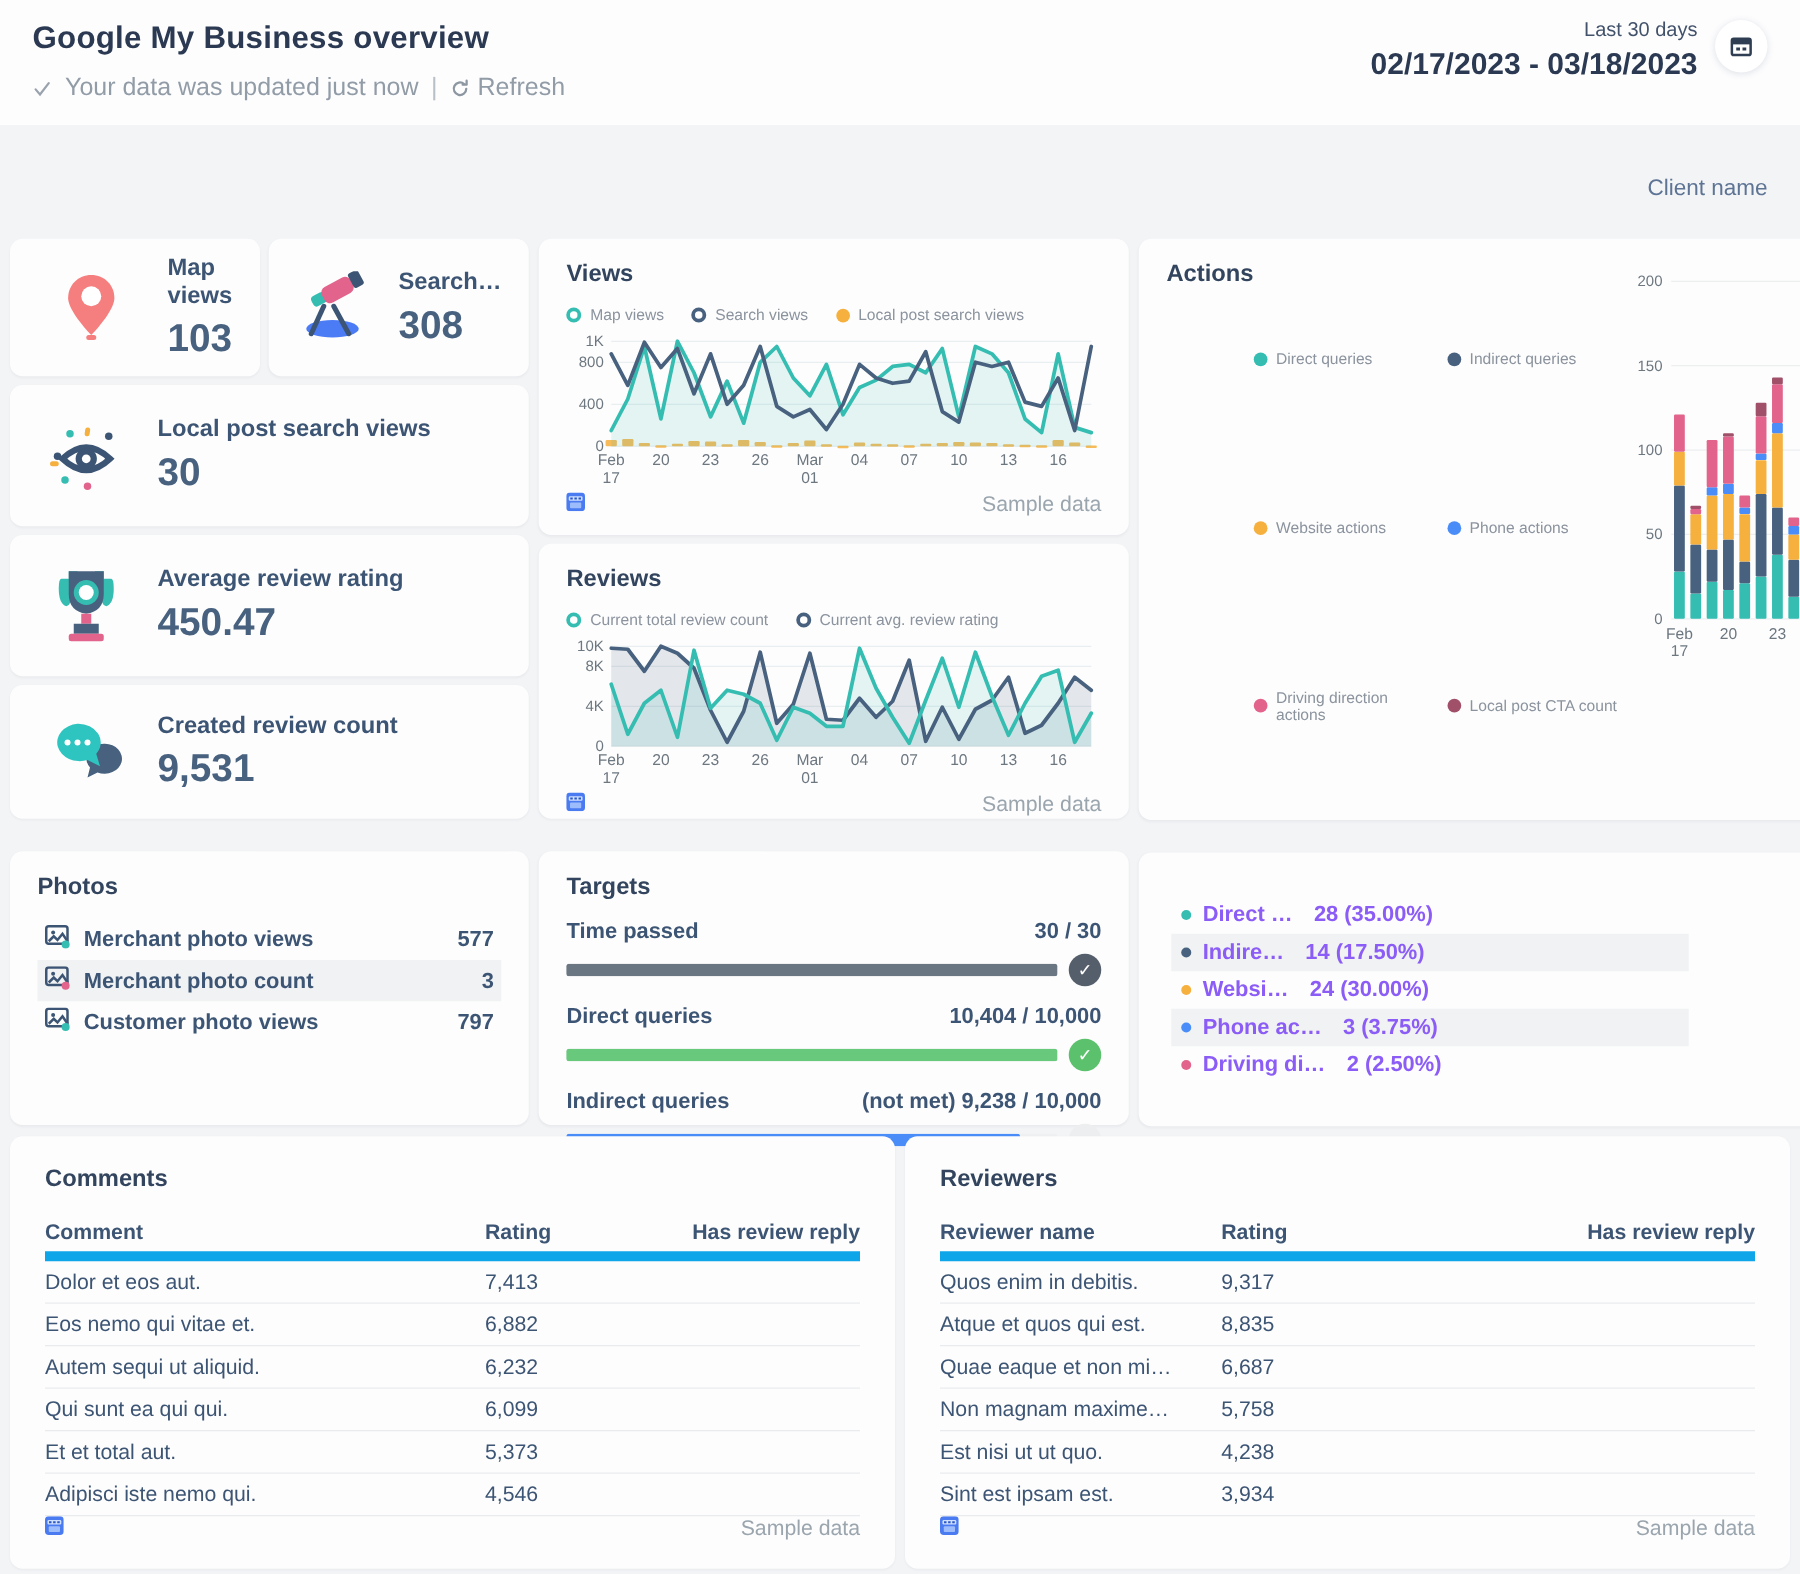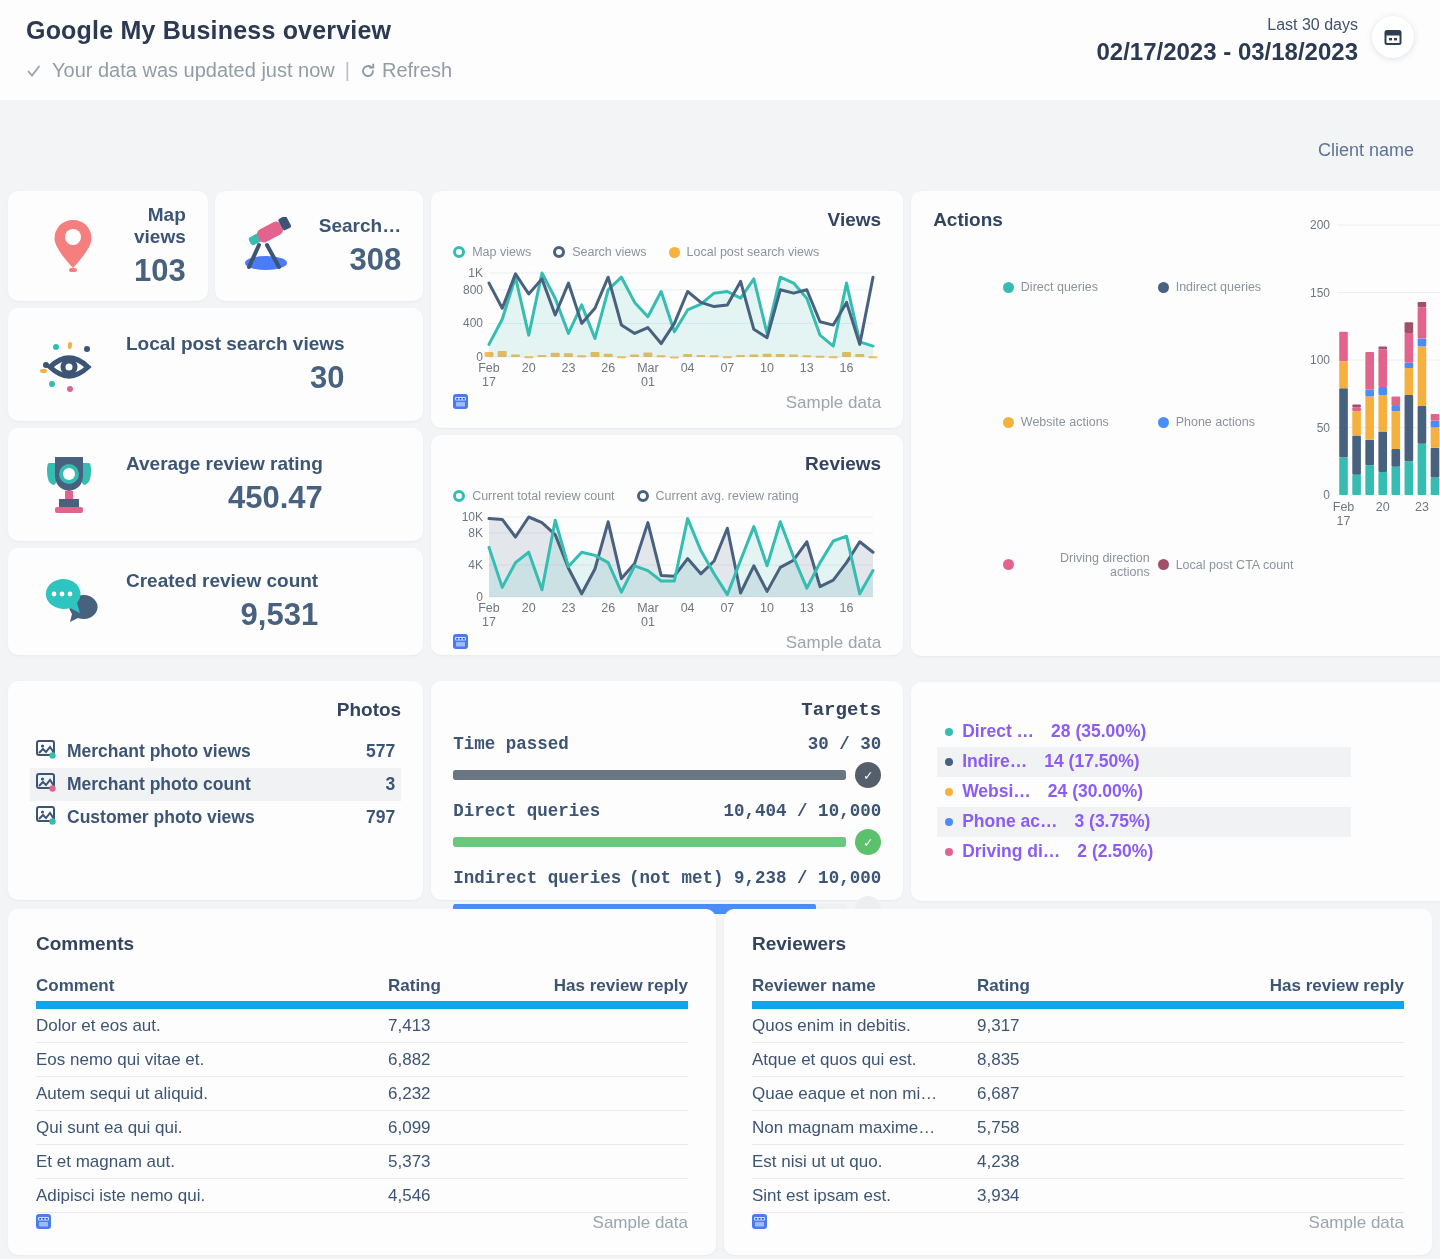--- a/index.html
+++ b/index.html
@@ -16,21 +16,21 @@
   .range-label { font-size:16px; color:#42526b; }
   .range-dates { font-size:24px; font-weight:700; color:#2b3a52; margin-top:4px; }
   .cal-btn { width:42px; height:42px; border-radius:50%; background:#fff; box-shadow:0 1px 6px rgba(40,60,90,.15); display:flex; align-items:center; justify-content:center; cursor:pointer; }
 
   .client-row { text-align:right; padding:40px 26px 0; }
   .client-name { color:#5d7494; font-size:18px; }
 
   
   .content { padding:30px 8px 8px; }
   .grid { display:flex; gap:8px; }
-  .col { flex:1 1 0; display:flex; flex-direction:column; gap:7px;text-align:right; }
+  .col { flex:1 1 0; display:flex; flex-direction:column; gap:7px; }
   .card { background:#fdfdfd; border-radius:10px; box-shadow:0 1px 2px rgba(30,50,80,.05); padding:18px 22px; position:relative; }
   .half-row { display:flex; gap:7px; }
   .half-row .card { flex:1 1 0; }
   .gap-top { margin-top:19px; }
   .bottom-row { display:flex; gap:8px; margin-top:8px; }
   .bottom-row .card { flex:1 1 0; height:346px; padding:24px 28px; display:flex; flex-direction:column; }
 
   
   .kpi { display:flex; align-items:center; gap:26px; padding-left:30px; }
   .kpi.h110 { height:110px; }
@@ -390,21 +390,21 @@
                 <rect x="2" y="3" width="11" height="3.5" rx="1" fill="#cfe0ff"></rect>
                 <rect x="3.2" y="4" width="2" height="1.6" fill="#2b56c4"></rect>
                 <rect x="6.5" y="4" width="2" height="1.6" fill="#2b56c4"></rect>
                 <rect x="9.8" y="4" width="2" height="1.6" fill="#2b56c4"></rect>
                 <rect x="3" y="8" width="9" height="4.5" rx="0.8" fill="#9dbcfb"></rect>
               </svg></span>
           <span class="sample-text">Sample data</span>
         </div>
       </div>
 
-      <div class="card gap-top" style="height:219px; display:flex; flex-direction:column;font-family:Liberation Mono, monospace;">
+      <div class="card gap-top" style="height:219px; display:flex; flex-direction:column;">
         <div class="card-title">Targets</div>
         <div id="targets-rows">
             <div class="target-item">
               <div class="target-head">
                 <span>Time passed</span>
                 <span>30 / 30</span>
               </div>
               <div class="target-barrow">
                 <div class="track">
                   <div class="fill" style="width: 100%; background: rgb(106, 118, 130);"></div>
@@ -744,21 +744,21 @@
             <span>Autem sequi ut aliquid.</span>
             <span>6,232</span>
             <span class="c3"></span>
           </div>
           <div class="trow comments-grid">
             <span>Qui sunt ea qui qui.</span>
             <span>6,099</span>
             <span class="c3"></span>
           </div>
           <div class="trow comments-grid">
-            <span>Et et magnam aut.</span>
+            <span>Et et total aut.</span>
             <span>5,373</span>
             <span class="c3"></span>
           </div>
           <div class="trow comments-grid">
             <span>Adipisci iste nemo qui.</span>
             <span>4,546</span>
             <span class="c3"></span>
           </div>
         </div>
       <div class="sample-row">

